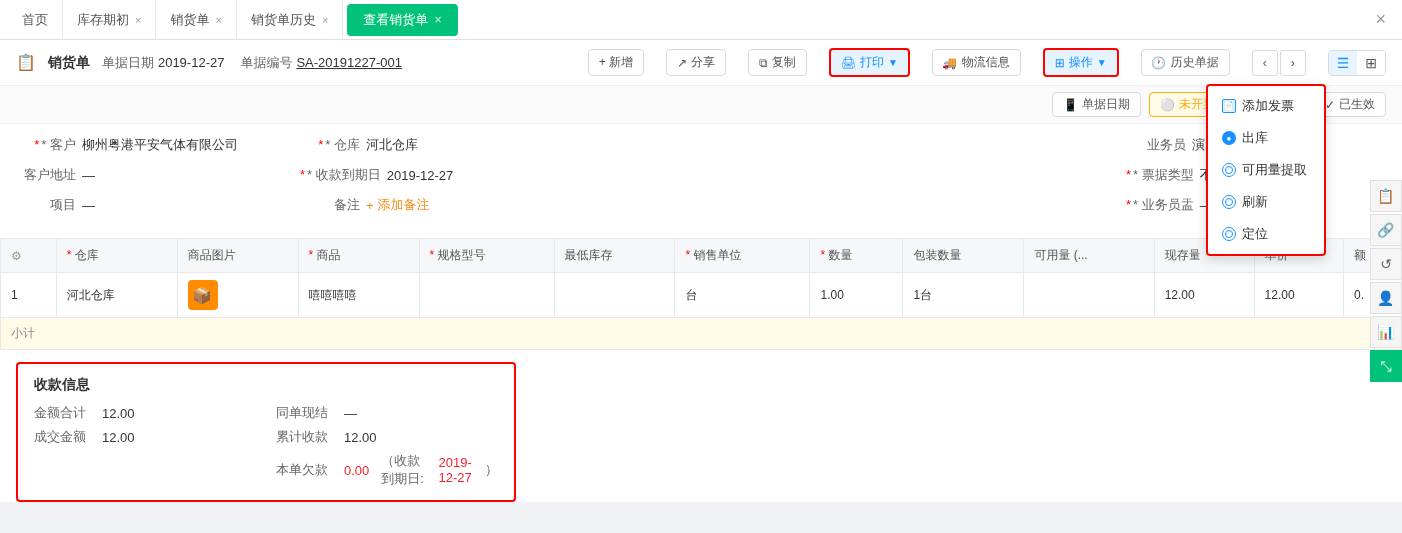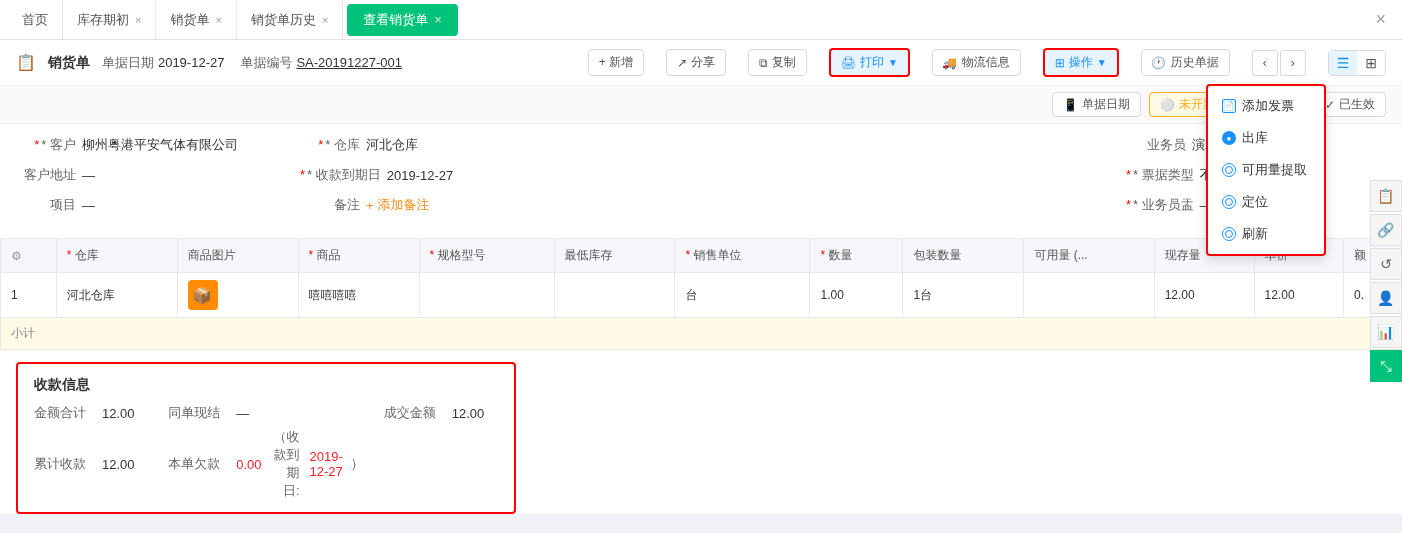--- a/index.html
+++ b/index.html
@@ -127,21 +127,21 @@
       border: 2px solid red;
       border-radius: 4px;
       padding: 12px 16px;
       background: #fff;
       max-width: 500px;
     }
     .payment-title {
       font-weight: 600; font-size: 14px; margin-bottom: 10px; color: #333;
     }
     .payment-grid {
-      display: grid; grid-template-columns: 1fr 1fr 1fr; gap: 6px 20px;
+      display: grid; grid-template-columns: 1fr 1fr; gap: 6px 20px;
     }
     .payment-item {
       display: flex; align-items: center; gap: 8px; font-size: 13px;
     }
     .pay-label { color: #666; min-width: 60px; }
     .pay-value { color: #333; }
     .pay-value-red { color: #f5222d; }
     .pay-value-date { color: #f5222d; }
 
     
@@ -302,27 +302,27 @@
         <div class="dropdown-item">
           <span class="dropdown-icon-circle-out">
             <span style="width:8px;height:8px;border-radius:50%;border:1.5px solid #1890ff;display:inline-block;"></span>
           </span>
           <span>可用量提取</span>
         </div>
         <div class="dropdown-item">
           <span class="dropdown-icon-circle-out">
             <span style="width:8px;height:8px;border-radius:50%;border:1.5px solid #1890ff;display:inline-block;"></span>
           </span>
-          <span>定位</span>
+          <span>刷新</span>
         </div>
         <div class="dropdown-item">
           <span class="dropdown-icon-circle-out">
             <span style="width:8px;height:8px;border-radius:50%;border:1.5px solid #1890ff;display:inline-block;"></span>
           </span>
-          <span>刷新</span>
+          <span>定位</span>
         </div>
       </div>
     </div>
   </div>
 
   <div class="status-bar">
     <div style="margin-left:auto; display:flex; gap:8px; align-items:center;">
       <button class="status-btn">
         <span>📱</span>
         <span>单据日期</span>
@@ -451,21 +451,21 @@
         <span class="pay-label">成交金额</span>
         <span class="pay-value">12.00</span>
       </div>
       <div class="payment-item">
         <span class="pay-label">累计收款</span>
         <span class="pay-value">12.00</span>
       </div>
       <div class="payment-item" style="grid-column: 2;">
         <span class="pay-label">本单欠款</span>
         <span class="pay-value pay-value-red">0.00</span>
-        <span style="color:#666; margin-left:4px;text-align:right;">（收款到期日:</span>
+        <span style="color:#666; margin-left:4px;">（收款到期日:</span>
         <span class="pay-value-date" style="margin-left:2px;">2019-12-27</span>
         <span style="color:#666;">）</span>
       </div>
     </div>
   </div>
 
 </div>
 
 <div class="side-icons">
   <div class="side-icon-btn">📋</div>

